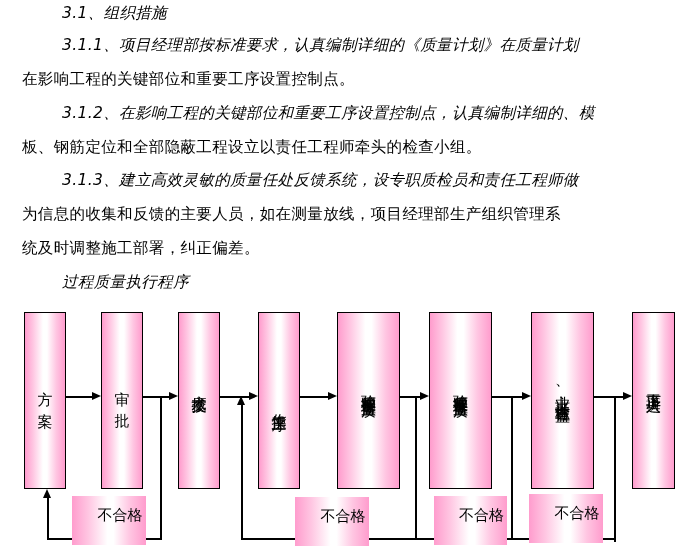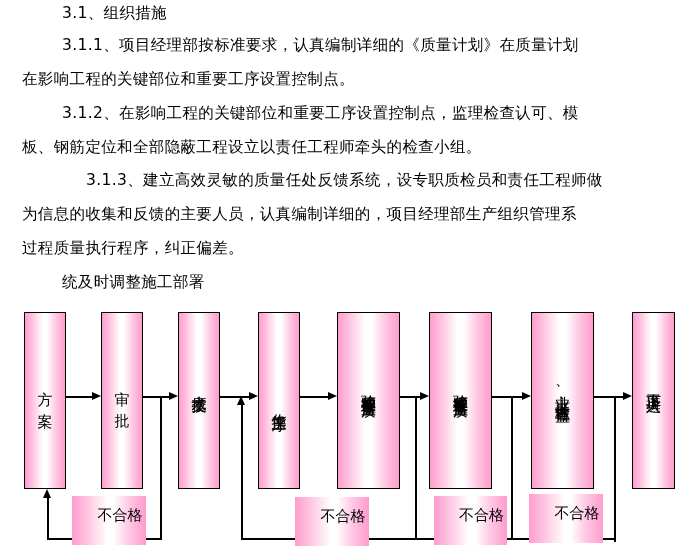--- a/index.html
+++ b/index.html
@@ -5,21 +5,21 @@
     html, body { margin: 0; padding: 0; background: #ffffff; }
     body {
       width: 689px; height: 549px; position: relative; overflow: hidden;
       font-family: "DejaVu Sans", "Liberation Sans", sans-serif;
       color: #000000;
     }
     .line {
       position: absolute; left: 0; font-size: 15.5px; line-height: 20px;
       white-space: nowrap; letter-spacing: 0.35px;
     }
-    .indent { left: 62px; }
+    .indent { left: 62px; font-style: italic; }
     .noindent { left: 22px; }
 
     .flow { position: absolute; left: 0; top: 0; width: 689px; height: 549px; }
     .step {
       position: absolute; top: 312px; height: 177px;
       border: 1.5px solid #000; box-sizing: border-box;
       background: linear-gradient(to right, #ff9ccd 0%, #ffc6e2 20%, #ffffff 45%, #ffffff 55%, #ffc6e2 78%, #ff9ccd 100%);
       display: flex; align-items: center; justify-content: center;
     }
     .vtext {
@@ -49,28 +49,28 @@
   </style>
 </head>
 <body>
 
 <div>
   <div class="line indent" style="top:3px;">3.1、组织措施</div>
 
   <div class="line indent" style="top:35px;text-align:center;">3.1.1、项目经理部按标准要求，认真编制详细的《质量计划》在质量计划</div>
   <div class="line noindent" style="top:69px;">在影响工程的关键部位和重要工序设置控制点。</div>
 
-  <div class="line indent" style="top:103px;">3.1.2、在影响工程的关键部位和重要工序设置控制点，监理检查认可、模</div>
+  <div class="line indent" style="top:103px;">3.1.2、在影响工程的关键部位和重要工序设置控制点，认真编制详细的、模</div>
   <div class="line noindent" style="top:137px;">板、钢筋定位和全部隐蔽工程设立以责任工程师牵头的检查小组。</div>
 
-  <div class="line indent" style="top:170px;margin-left:24px;">3.1.3、建立高效灵敏的质量任处反馈系统，设专职质检员和责任工程师做</div>
-  <div class="line noindent" style="top:204px;">为信息的收集和反馈的主要人员，认真编制详细的，项目经理部生产组织管理系</div>
-  <div class="line noindent" style="top:238px;">过程质量执行程序，纠正偏差。</div>
+  <div class="line indent" style="top:170px;">3.1.3、建立高效灵敏的质量任处反馈系统，设专职质检员和责任工程师做</div>
+  <div class="line noindent" style="top:204px;">为信息的收集和反馈的主要人员，如在测量放线，项目经理部生产组织管理系</div>
+  <div class="line noindent" style="top:238px;">统及时调整施工部署，纠正偏差。</div>
 
-  <div class="line indent" style="top:272px;">统及时调整施工部署</div>
+  <div class="line indent" style="top:272px;">过程质量执行程序</div>
 </div>
 
 <div class="flow">
 
   <div class="step" style="left:24px; width:42px;">
     <span class="vtext spaced">方案</span>
   </div>
   <div class="step" style="left:101px; width:42px;">
     <span class="vtext spaced">审批</span>
   </div>

